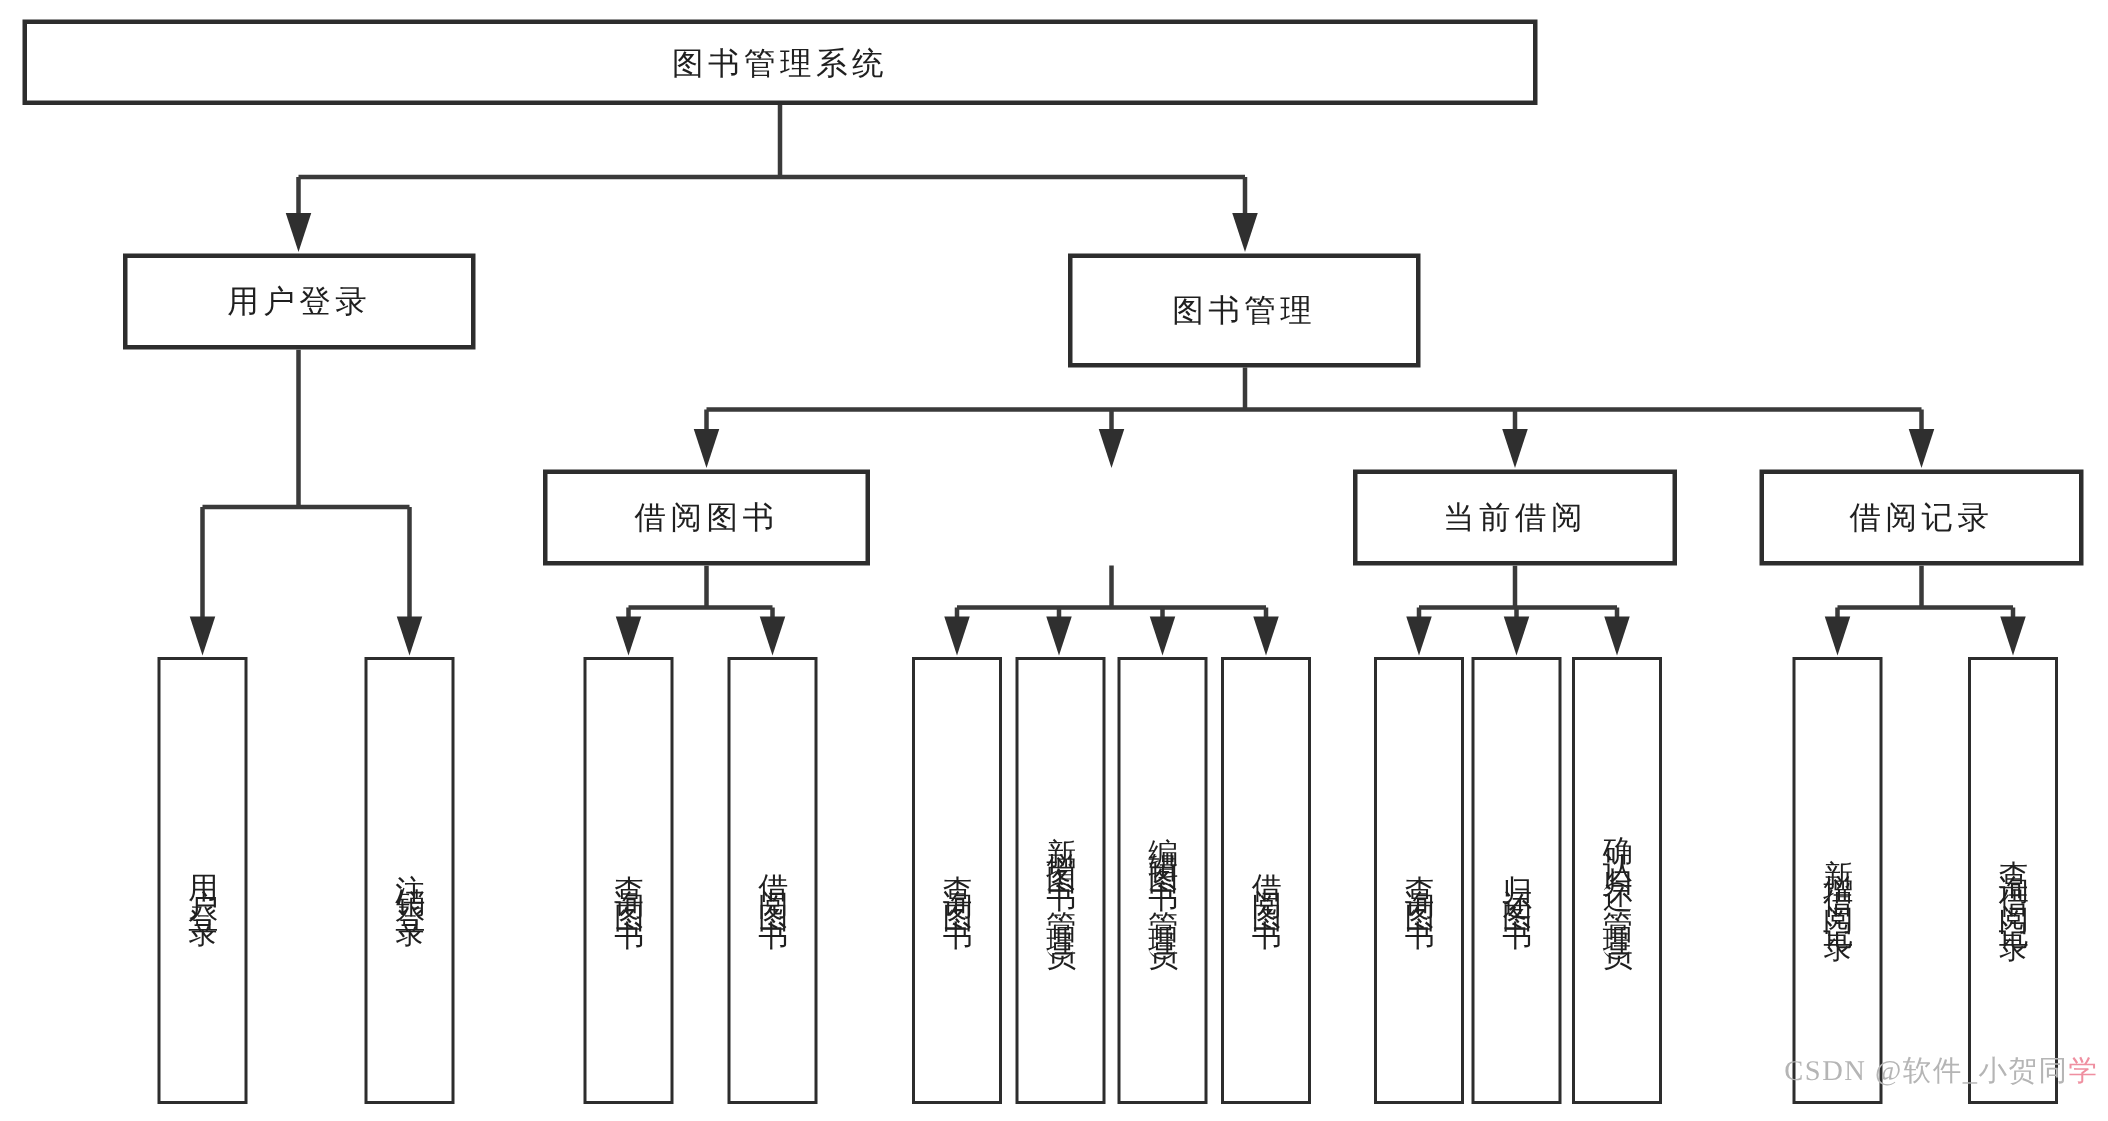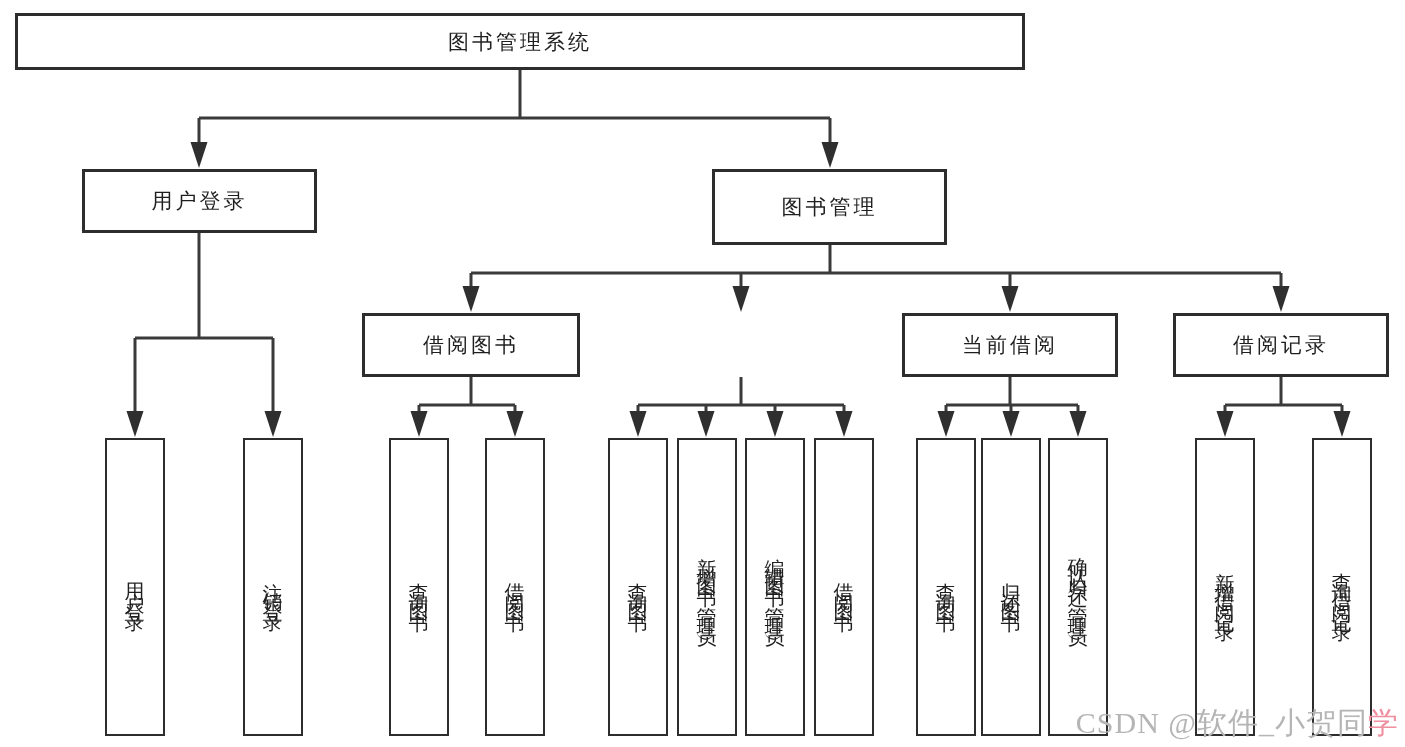--- a/index.html
+++ b/index.html
@@ -40,22 +40,22 @@
   }
   .node.v > span {
     writing-mode: vertical-rl;
     text-orientation: mixed;
     letter-spacing: 10px;
     line-height: 1;
   }
   .watermark {
     position: absolute;
     right: 6px;
-    bottom: 3px;
-    font-size: 30px;
+    bottom: 20px;
+    font-size: 19px;
     letter-spacing: 1px;
     color: #b5b5b5;
     z-index: 3;
     white-space: nowrap;
   }
   .watermark .accent { color: #ef8fa0; }
 </style>
 </head>
 <body>
 

